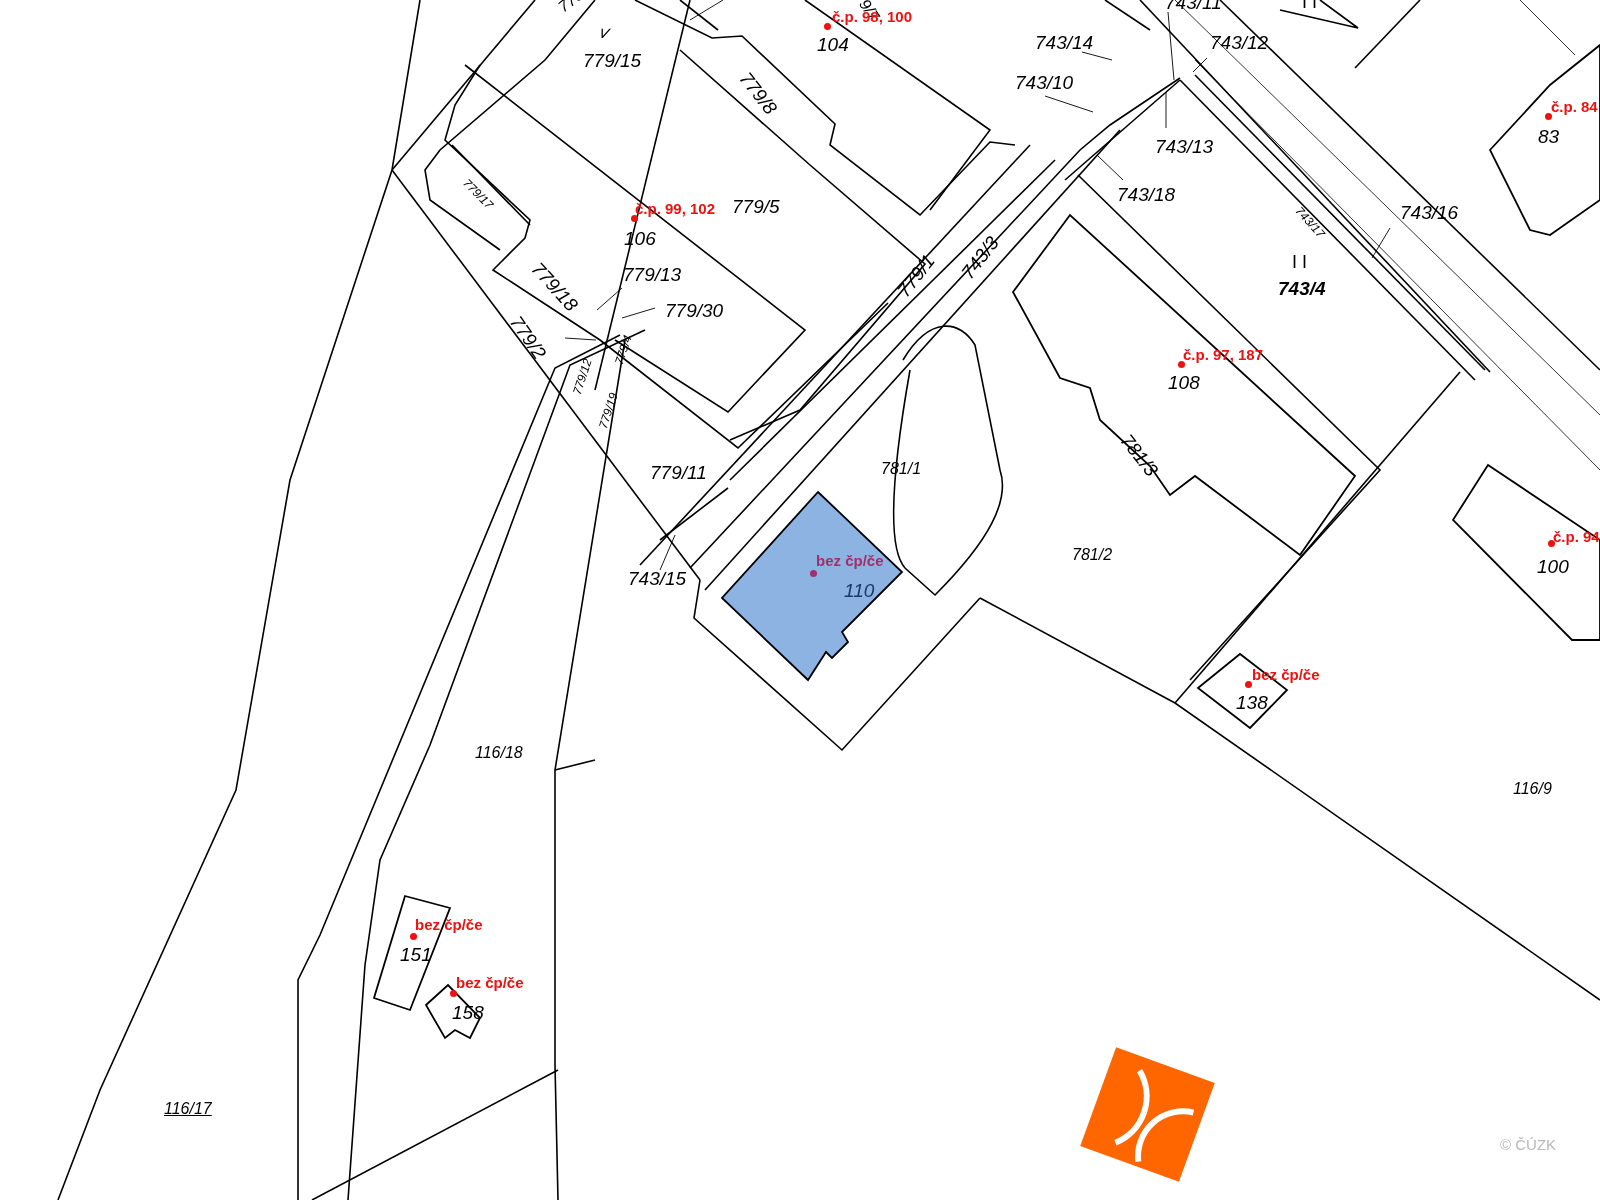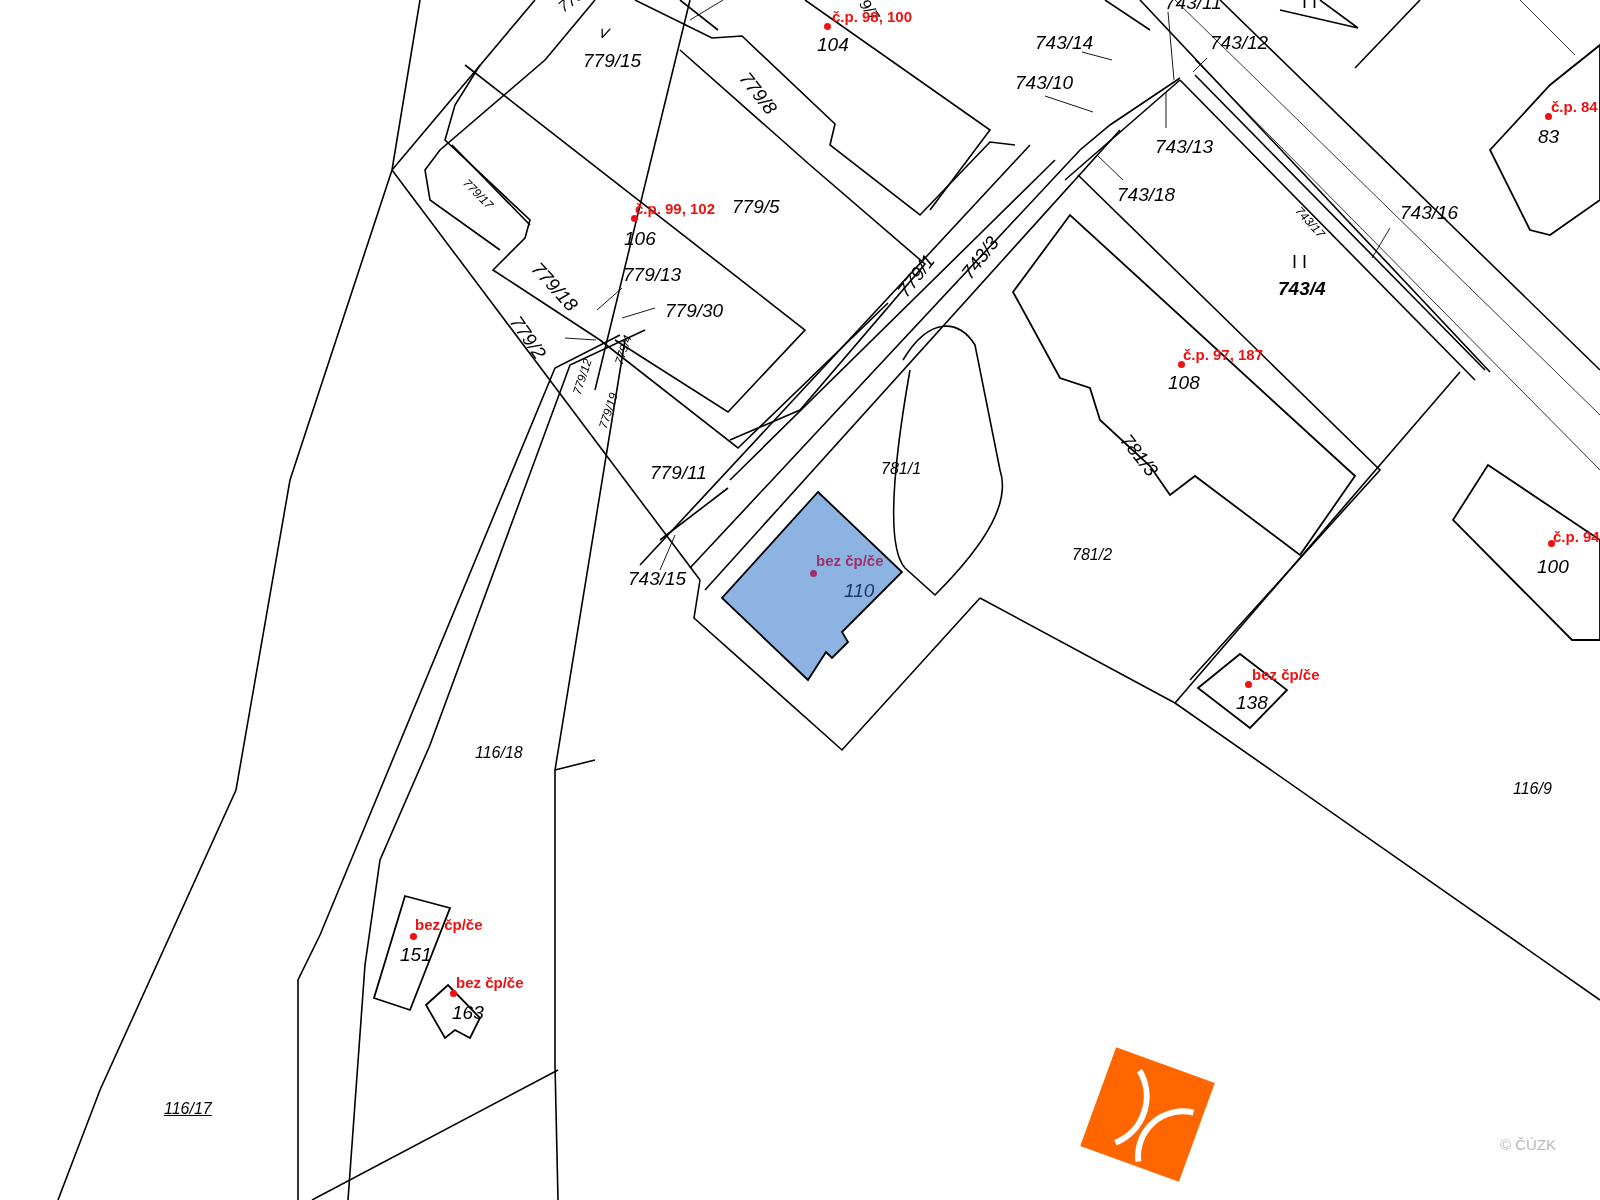--- a/index.html
+++ b/index.html
@@ -156,21 +156,21 @@
     <div class="cp sel-cp" style="left: 816px; top: 552px;">bez čp/če</div>
     <div class="lbl sel-num" style="left: 844px; top: 580px;">110</div>
     <div class="dot" style="left: 1245px; top: 681px;"></div>
     <div class="cp" style="left: 1252px; top: 666px;">bez čp/če</div>
     <div class="lbl" style="left: 1236px; top: 692px;">138</div>
     <div class="dot" style="left: 410px; top: 933px;"></div>
     <div class="cp" style="left: 415px; top: 916px;">bez čp/če</div>
     <div class="lbl" style="left: 400px; top: 944px;">151</div>
     <div class="dot" style="left: 450px; top: 990px;"></div>
     <div class="cp" style="left: 456px; top: 974px;">bez čp/če</div>
-    <div class="lbl" style="left: 452px; top: 1002px;">163</div>
+    <div class="lbl" style="left: 452px; top: 1002px;">158</div>
   </div>
 
 <div id="symbols">
     <div class="sym" style="left: 601px; top: 22px;">⩗</div>
     <div class="sym" style="left: 1292px; top: 252px;">I I</div>
     <div class="sym" style="left: 1302px; top: -8px;">I I</div>
   </div>
 
 <div id="logo">
   <svg width="105" height="105" viewBox="0 0 105 105">

